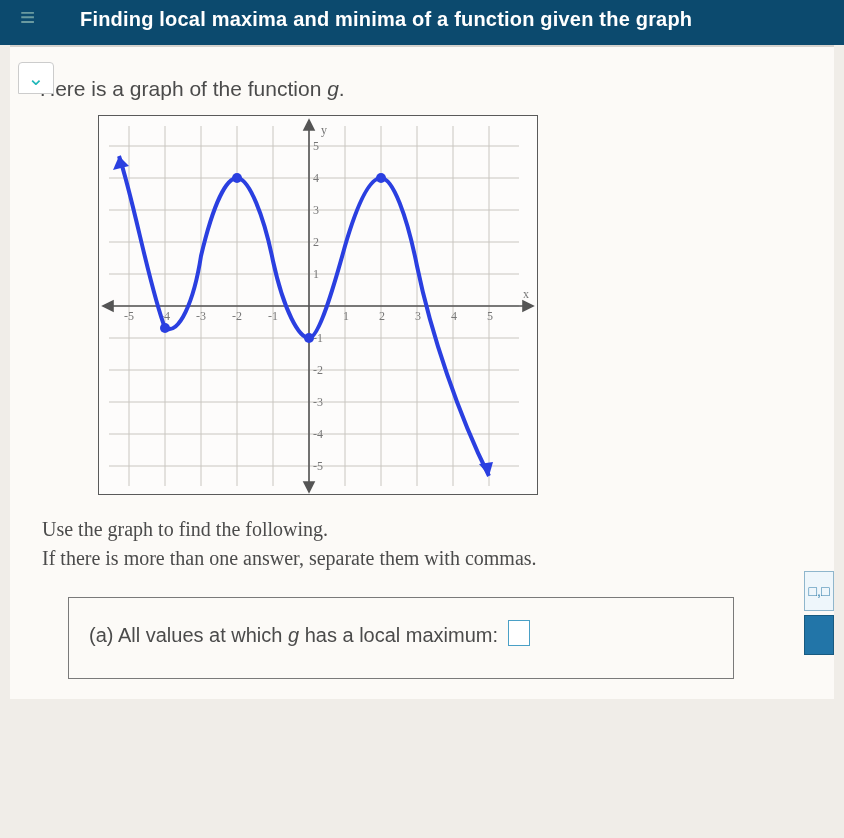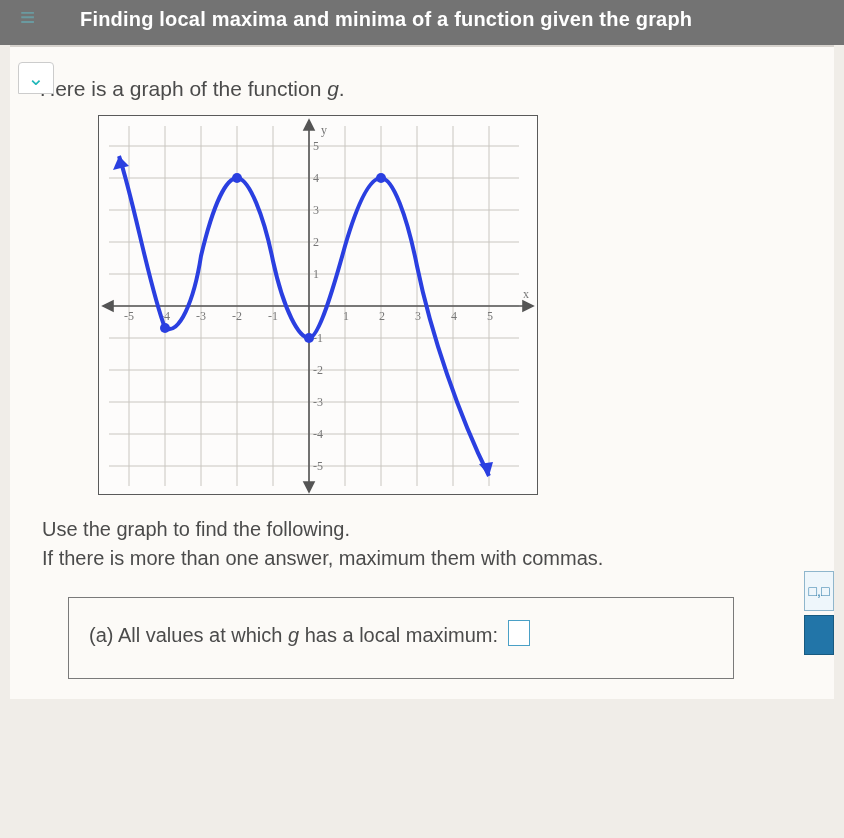--- a/index.html
+++ b/index.html
@@ -4,21 +4,21 @@
 <style>
   * { box-sizing: border-box; margin: 0; padding: 0; }
   body {
     font-family: Verdana, Geneva, sans-serif;
     background: #f0ede8;
     width: 844px;
     height: 838px;
     overflow: hidden;
   }
   .header-bar {
-    background: #737373;
+    background: #0c4a6e;
     color: #fff;
     font-weight: bold;
     font-size: 20px;
     padding: 8px 10px 14px 80px;
     letter-spacing: 0.2px;
   }
   .dropdown-toggle {
     position: absolute;
     top: 62px;
     left: 18px;
@@ -52,21 +52,21 @@
   .intro { font-size: 21px; color: #4b4b4b; margin: 6px 0 14px 2px; }
   .intro em { font-style: italic; }
   .graph-wrap {
     width: 440px;
     height: 380px;
     border: 1px solid #5a5a5a;
     margin: 10px 0 20px 60px;
     background: #fdfcfb;
     position: relative;
   }
-  .instruction { font-size: 20px; color: #4b4b4b; line-height: 1.45; margin: 8px 0 24px 4px; }
+  .instruction { font-size: 20px; color: #4b4b4b; line-height: 1.45; margin: 8px 0 24px 4px; font-family: Liberation Serif, serif; }
   .qa-box {
     border: 1px solid #7a7a7a;
     padding: 18px 20px 24px 20px;
     margin: 12px 72px 0 30px;
     font-size: 20px;
     color: #4b4b4b;
     line-height: 1.9;
   }
   .qa-box em { font-style: italic; }
   .ans-slot {
@@ -194,21 +194,21 @@
 
       <circle cx="66" cy="212" r="5" fill="#2a3fe0"></circle>
       <circle cx="138" cy="62" r="5" fill="#2a3fe0"></circle>
       <circle cx="210" cy="222" r="5" fill="#2a3fe0"></circle>
       <circle cx="282" cy="62" r="5" fill="#2a3fe0"></circle>
     </svg>
   </div>
 
   <p class="instruction">
     <span>Use the graph to find the following.</span><br>
-    <span>If there is more than one answer, maximum them with commas.</span>
+    <span>If there is more than one answer, separate them with commas.</span>
   </p>
 
   <div class="qa-box">
     <div>
       <span>(a)</span>
       <span>All values at which </span><em>g</em><span> has a local maximum: </span>
       <span class="ans-slot"></span>
     </div>
   </div>
 

